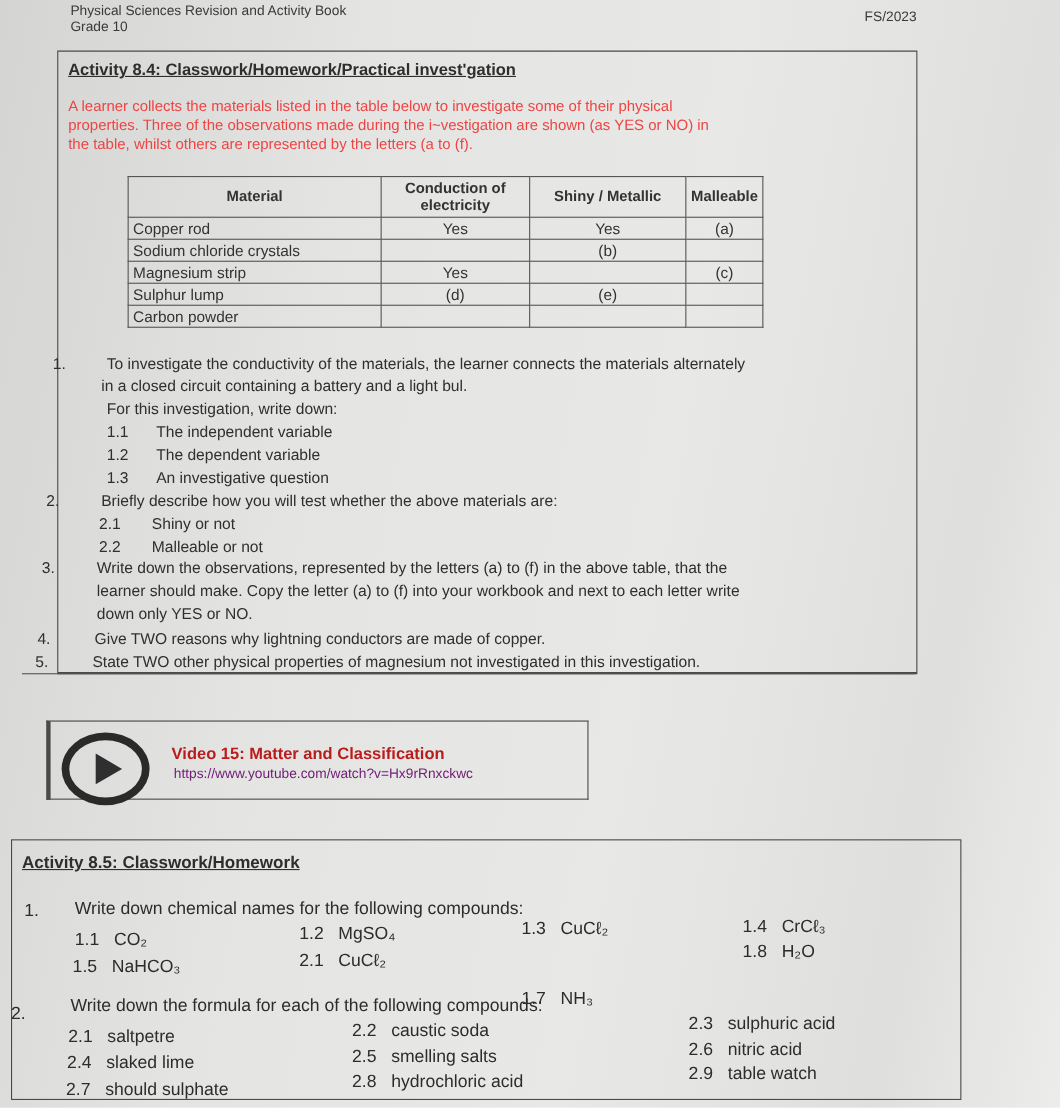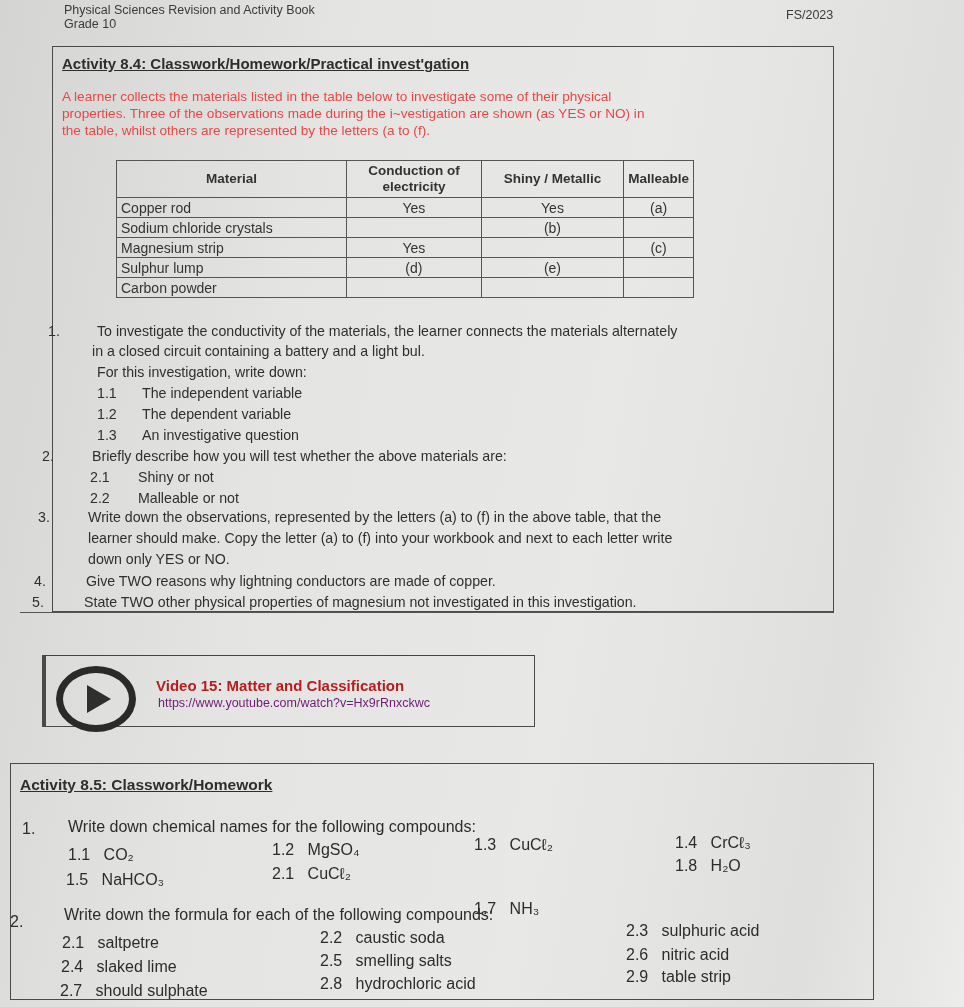--- a/index.html
+++ b/index.html
@@ -136,13 +136,13 @@
 <div class="item" style="left:62px;top:934px;"><span>2.1</span>&nbsp;&nbsp;&nbsp;<span>saltpetre</span></div>
 <div class="item" style="left:320px;top:929px;"><span>2.2</span>&nbsp;&nbsp;&nbsp;<span>caustic soda</span></div>
 <div class="item" style="left:626px;top:922px;"><span>2.3</span>&nbsp;&nbsp;&nbsp;<span>sulphuric acid</span></div>
 
 <div class="item" style="left:61px;top:958px;"><span>2.4</span>&nbsp;&nbsp;&nbsp;<span>slaked lime</span></div>
 <div class="item" style="left:320px;top:952px;"><span>2.5</span>&nbsp;&nbsp;&nbsp;<span>smelling salts</span></div>
 <div class="item" style="left:626px;top:946px;"><span>2.6</span>&nbsp;&nbsp;&nbsp;<span>nitric acid</span></div>
 
 <div class="item" style="left:60px;top:982px;"><span>2.7</span>&nbsp;&nbsp;&nbsp;<span>should sulphate</span></div>
 <div class="item" style="left:320px;top:975px;"><span>2.8</span>&nbsp;&nbsp;&nbsp;<span>hydrochloric acid</span></div>
-<div class="item" style="left:626px;top:968px;"><span>2.9</span>&nbsp;&nbsp;&nbsp;<span>table strip</span></div>
+<div class="item" style="left:626px;top:968px;"><span>2.9</span>&nbsp;&nbsp;&nbsp;<span>table watch</span></div>
 
 </body></html>

